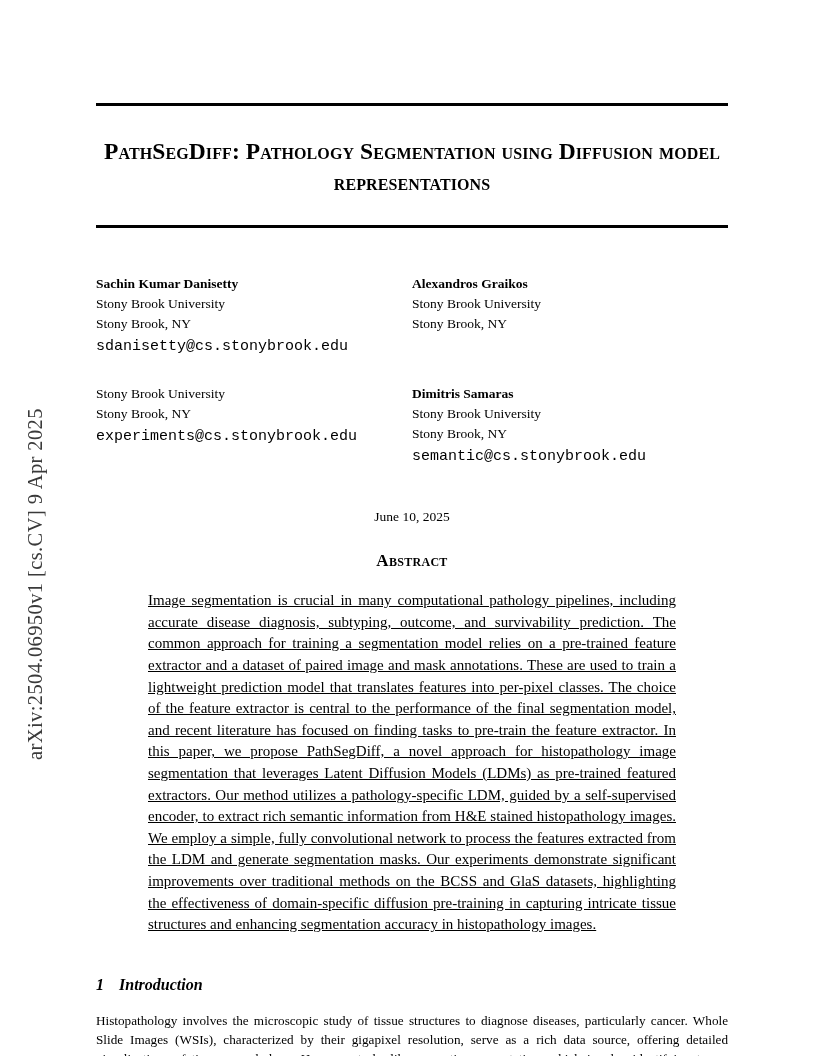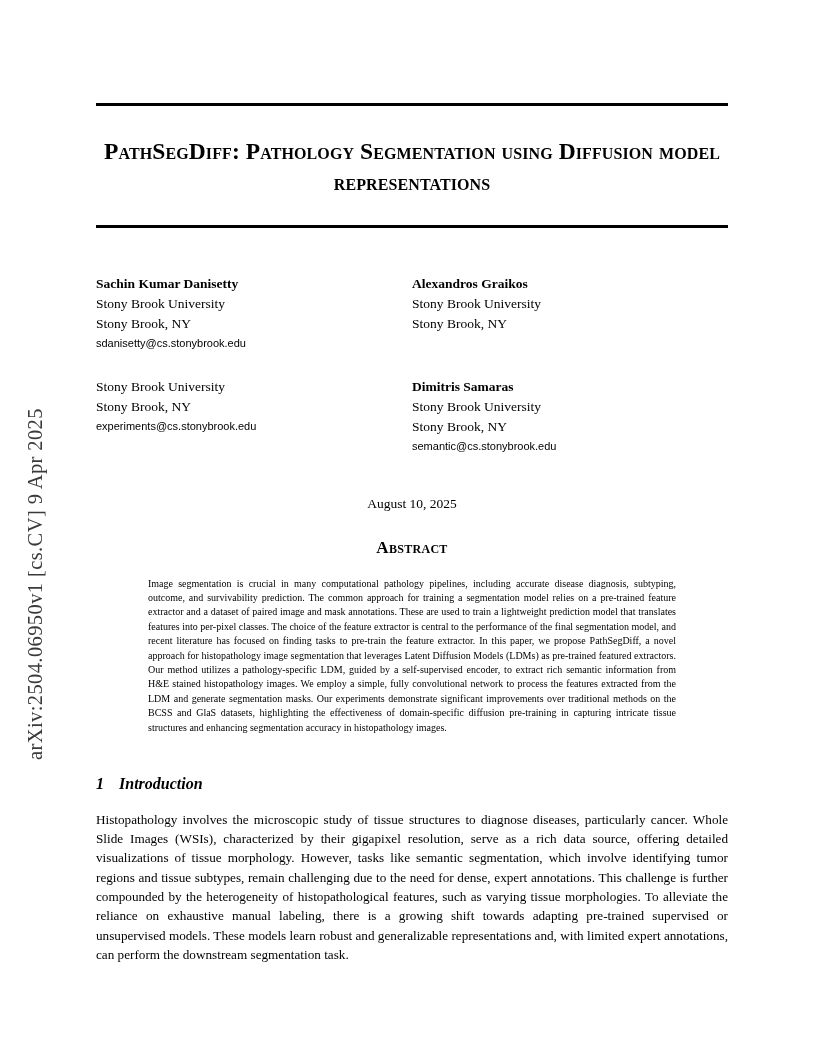--- a/index.html
+++ b/index.html
@@ -90,22 +90,22 @@
   .author-name {
     font-size: 13.5px;
     font-weight: bold;
     line-height: 1.5;
   }
   .author-affil {
     font-size: 13.5px;
     line-height: 1.48;
   }
   .author-email {
-    font-family: Liberation Sans, sans-serif;
-    font-size: 11px;
+    font-family: Liberation Mono, monospace;
+    font-size: 15px;
     line-height: 1.7;
   }
 
   
   #date {
     text-align: center;
     font-size: 13.5px;
     margin-top: 40px;
   }
 
@@ -113,25 +113,26 @@
   #abstract-heading {
     text-align: center;
     font-size: 17px;
     font-weight: bold;
     font-variant: small-caps;
     letter-spacing: 0.3px;
     margin-top: 26px;
   }
   #abstract-body {
     margin: 19px 52px 0 52px;
-    font-size: 10px;
+    font-size: 15px;
     line-height: 1.44;
     text-align: justify;
     text-justify: inter-word;
     hyphens: none;
+    text-decoration: underline;
   }
 
   
   .section-heading {
     font-size: 16px;
     font-weight: bold;
     margin-top: 40px;
     font-style: italic;
   }
   .section-heading .sec-num {
@@ -189,21 +190,21 @@
         <div class="author-block">
           <div class="author-name">Dimitris Samaras</div>
           <div class="author-affil">Stony Brook University</div>
           <div class="author-affil">Stony Brook, NY</div>
           <div class="author-email">semantic@cs.stonybrook.edu</div>
         </div>
       </div>
 
     </div>
 
-    <div id="date">August 10, 2025</div>
+    <div id="date">June 10, 2025</div>
 
     <div id="abstract-heading">Abstract</div>
     <div id="abstract-body">Image segmentation is crucial in many computational pathology pipelines, including accurate disease diagnosis, subtyping, outcome, and survivability prediction. The common approach for training a segmentation model relies on a pre-trained feature extractor and a dataset of paired image and mask annotations. These are used to train a lightweight prediction model that translates features into per-pixel classes. The choice of the feature extractor is central to the performance of the final segmentation model, and recent literature has focused on finding tasks to pre-train the feature extractor. In this paper, we propose PathSegDiff, a novel approach for histopathology image segmentation that leverages Latent Diffusion Models (LDMs) as pre-trained featured extractors. Our method utilizes a pathology-specific LDM, guided by a self-supervised encoder, to extract rich semantic information from H&amp;E stained histopathology images. We employ a simple, fully convolutional network to process the features extracted from the LDM and generate segmentation masks. Our experiments demonstrate significant improvements over traditional methods on the BCSS and GlaS datasets, highlighting the effectiveness of domain-specific diffusion pre-training in capturing intricate tissue structures and enhancing segmentation accuracy in histopathology images.</div>
 
     <div class="section-heading">
       <span class="sec-num">1</span><span>Introduction</span>
     </div>
 
     <p class="body-par">Histopathology involves the microscopic study of tissue structures to diagnose diseases, particularly cancer. Whole Slide Images (WSIs), characterized by their gigapixel resolution, serve as a rich data source, offering detailed visualizations of tissue morphology. However, tasks like semantic segmentation, which involve identifying tumor regions and tissue subtypes, remain challenging due to the need for dense, expert annotations. This challenge is further compounded by the heterogeneity of histopathological features, such as varying tissue morphologies. To alleviate the reliance on exhaustive manual labeling, there is a growing shift towards adapting pre-trained supervised or unsupervised models. These models learn robust and generalizable representations and, with limited expert annotations, can perform the downstream segmentation task.</p>
 

